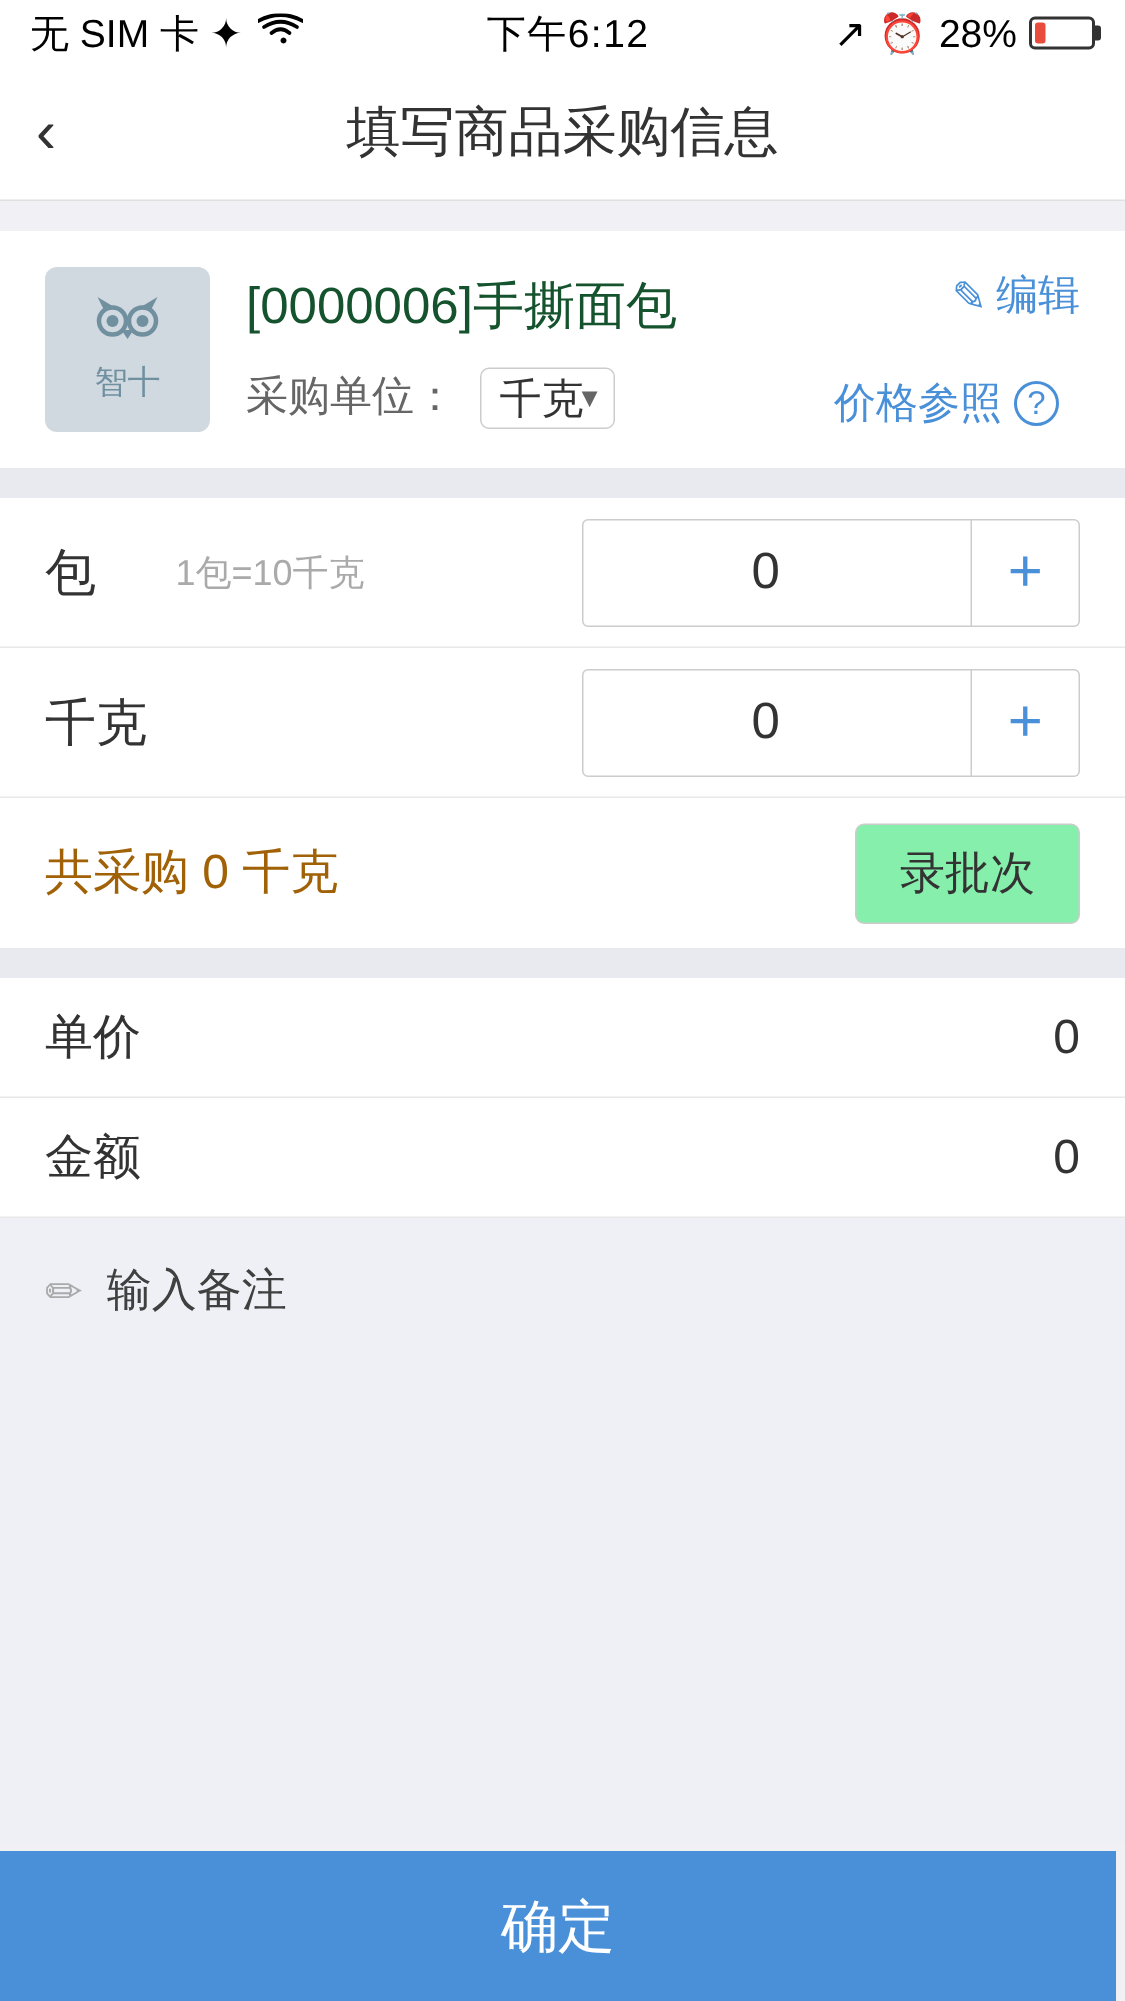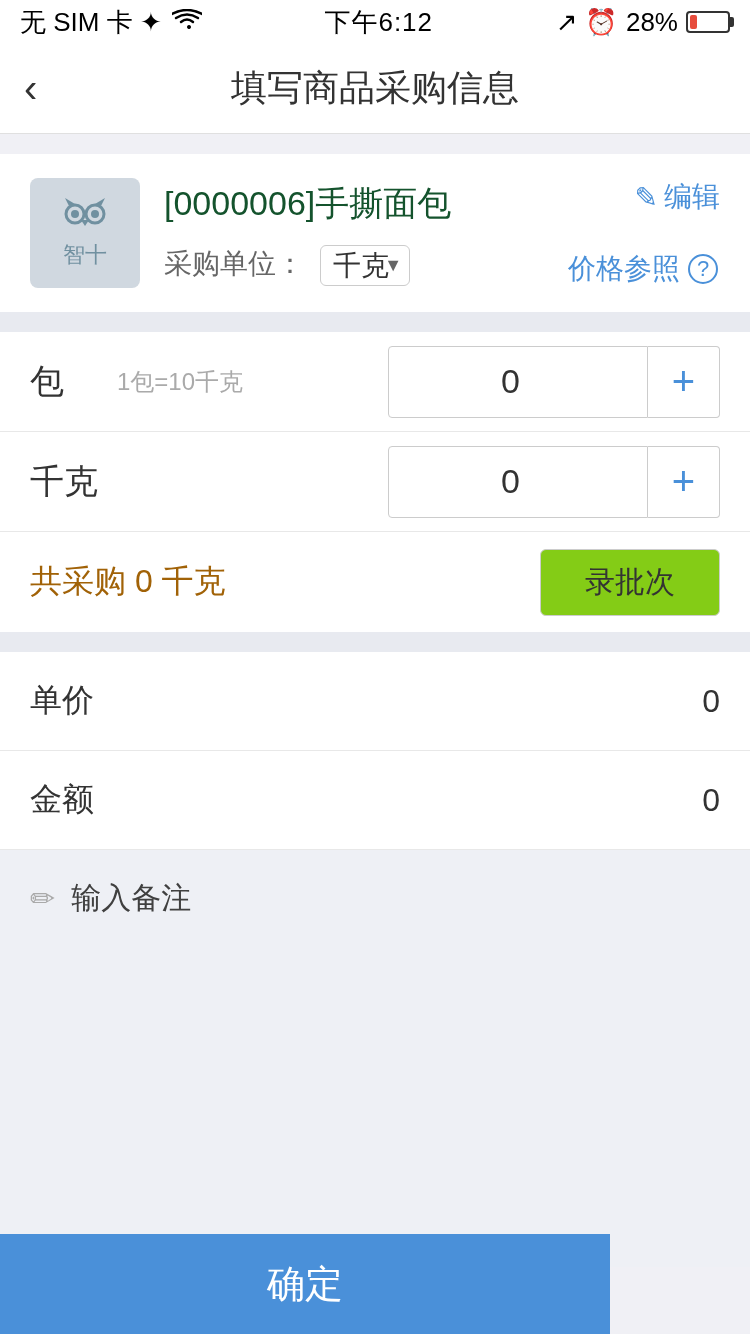--- a/index.html
+++ b/index.html
@@ -151,21 +151,21 @@
       right: 30px;
       color: #4a90d9;
       font-size: 28px;
       display: flex;
       align-items: center;
       gap: 6px;
     }
     .price-ref {
       position: absolute;
       bottom: 24px;
-      right: 32px;
+      right: 44px;
       color: #4a90d9;
       font-size: 28px;
       display: flex;
       align-items: center;
       gap: 8px;
       margin-top: 37px;
     }
     .price-ref-question {
       width: 30px;
       height: 30px;
@@ -245,38 +245,38 @@
       padding: 0 30px;
       height: 100px;
     }
     .summary-text {
       font-size: 32px;
       color: #a16207;
     }
     .batch-btn {
       border: 1px solid #ccc;
       border-radius: 6px;
-      padding: 12px 44px;
+      padding: 12px 29px;
       font-size: 30px;
       color: #333;
-      background: #84cc16;
+      background: #86efac;
       cursor: pointer;
     }
 
     
     .price-section {
       background: #fff;
       margin-top: 0;
     }
     .price-row {
       display: flex;
       align-items: center;
       justify-content: space-between;
       padding: 0 30px;
-      height: 99px;
+      height: 80px;
       border-bottom: 1px solid #e8e8e8;
     }
     .price-label {
       font-size: 32px;
       color: #333;
     }
     .price-value {
       font-size: 32px;
       color: #333;
     }
@@ -303,21 +303,21 @@
     .content-area {
       min-height: 320px;
       background: #eef0f5;
     }
 
     
     .confirm-btn {
       position: fixed;
       bottom: 0;
       left: 0;
-      width: 610px;
+      width: 744px;
       height: 100px;
       background: #4a90d9;
       color: #fff;
       font-size: 38px;
       border: none;
       cursor: pointer;
       display: flex;
       align-items: center;
       justify-content: center;
     }

